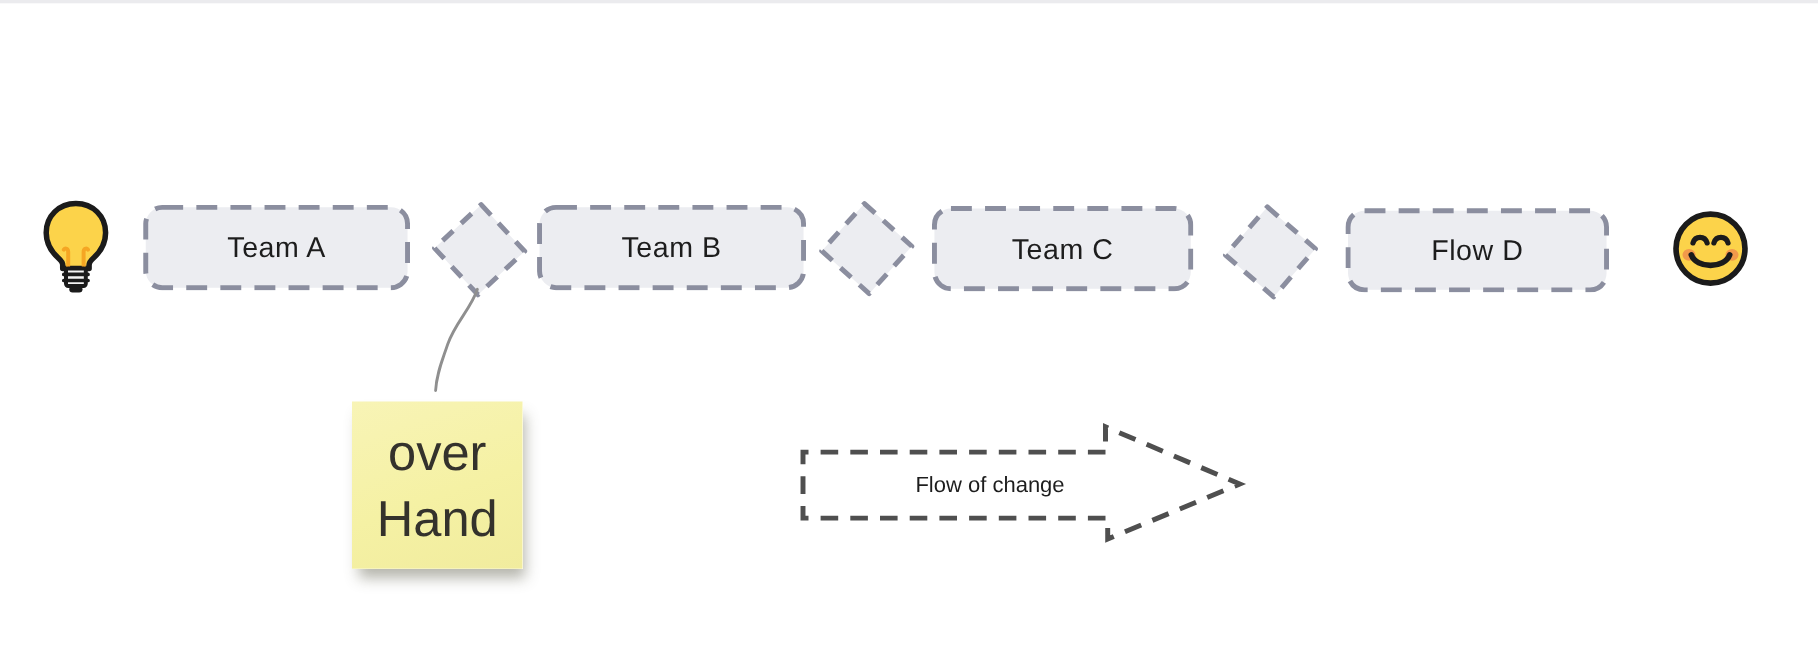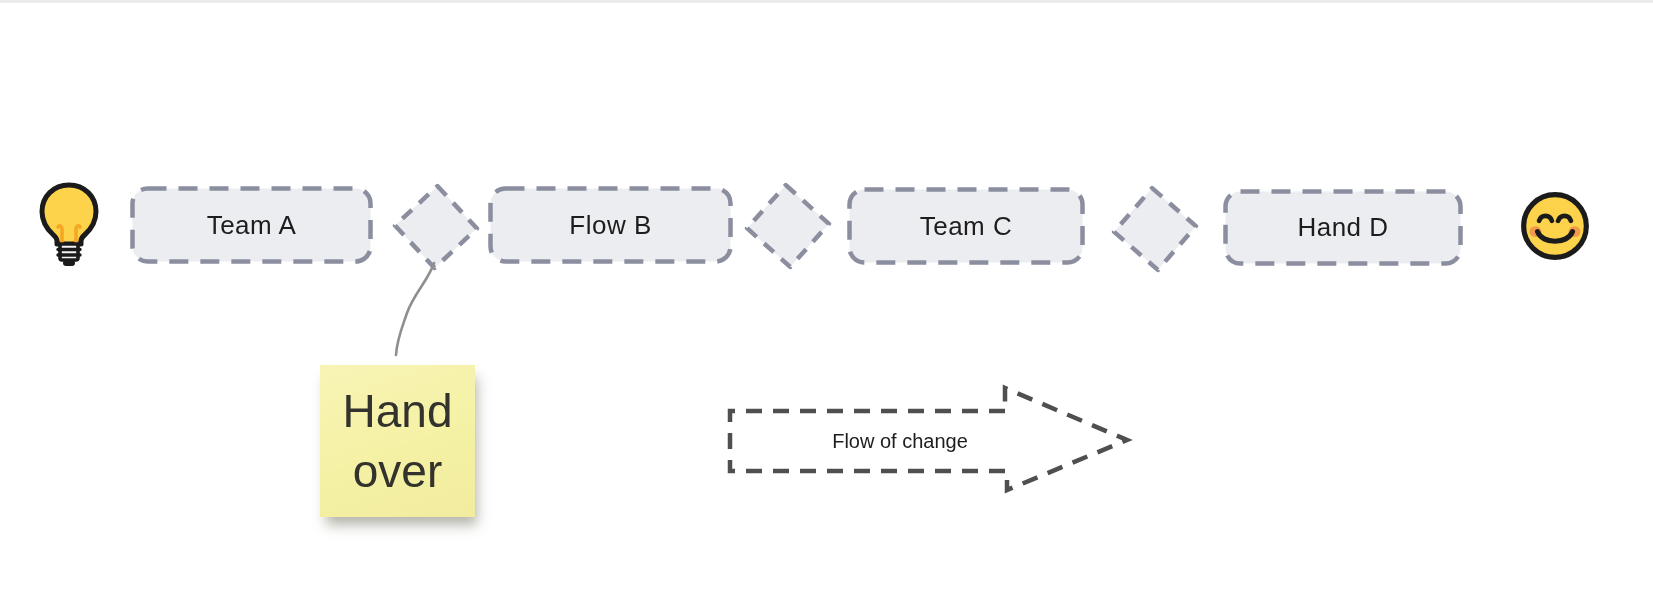--- a/index.html
+++ b/index.html
@@ -63,21 +63,21 @@
   <div class="diamond" style="left:390px;top:178px;transform:rotate(2deg);">
     <svg width="92" height="92">
       <path d="M46,5 L87,46 L46,87 L5,46 Z" fill="#ecedf1" stroke="#8b8e9f" stroke-width="4.5" stroke-dasharray="13 10" stroke-linejoin="round"></path>
     </svg>
   </div>
 
   <div class="team-box" style="left:488px;top:183px;width:245px;height:78px;">
     <svg width="245" height="78">
       <rect x="2.5" y="2.5" width="240" height="73" rx="15" fill="#ecedf1" stroke="#8b8e9f" stroke-width="4.5" stroke-dasharray="19 12"></rect>
     </svg>
-    <span class="team-label">Flow B</span>
+    <span class="team-label">Team B</span>
   </div>
 
   <div class="diamond" style="left:742px;top:177px;transform:rotate(-3deg);">
     <svg width="92" height="92">
       <path d="M46,5 L87,46 L46,87 L5,46 Z" fill="#ecedf1" stroke="#8b8e9f" stroke-width="4.5" stroke-dasharray="13 10" stroke-linejoin="round"></path>
     </svg>
   </div>
 
   <div class="team-box" style="left:847px;top:184px;width:238px;height:78px;text-align:right;">
     <svg width="238" height="78">
@@ -89,41 +89,41 @@
   <div class="diamond" style="left:1109px;top:180px;transform:rotate(-4deg);">
     <svg width="92" height="92">
       <path d="M46,5 L87,46 L46,87 L5,46 Z" fill="#ecedf1" stroke="#8b8e9f" stroke-width="4.5" stroke-dasharray="13 10" stroke-linejoin="round"></path>
     </svg>
   </div>
 
   <div class="team-box" style="left:1223px;top:186px;width:240px;height:77px;">
     <svg width="240" height="77">
       <rect x="2.5" y="2.5" width="235" height="72" rx="15" fill="#ecedf1" stroke="#8b8e9f" stroke-width="4.5" stroke-dasharray="19 12"></rect>
     </svg>
-    <span class="team-label">Hand D</span>
+    <span class="team-label">Flow D</span>
   </div>
 
   <div class="emoji" style="left:1518px;top:186px;width:74px;height:74px;">
     <svg width="74" height="74" viewBox="0 0 72 72">
       <circle cx="36" cy="36" r="30.5" fill="#fcd34a" stroke="#1b1b1b" stroke-width="5"></circle>
       <ellipse cx="17" cy="41.5" rx="5.8" ry="5.2" fill="#f2994b"></ellipse>
       <ellipse cx="55" cy="41.5" rx="5.8" ry="5.2" fill="#f2994b"></ellipse>
       <path d="M20.5,31 C22.5,24.5 31,24.5 33,31" fill="none" stroke="#1b1b1b" stroke-width="4.6" stroke-linecap="round"></path>
       <path d="M39,31 C41,24.5 49.5,24.5 51.5,31" fill="none" stroke="#1b1b1b" stroke-width="4.6" stroke-linecap="round"></path>
       <path d="M19,41.5 C23.5,54 48.5,54 53,41.5" fill="none" stroke="#1b1b1b" stroke-width="5" stroke-linecap="round"></path>
     </svg>
   </div>
 
   <svg class="abs" style="left:378px;top:246px;" width="72" height="120">
     <path d="M56,14 C50,32 36,44 29,64 C24,79 19,90 18,106" fill="none" stroke="#8f8f8f" stroke-width="2.6" stroke-linecap="round"></path>
   </svg>
 
   <div class="sticky-note">
+    <span>over</span>
     <span>Hand</span>
-    <span>over</span>
   </div>
 
   <div class="arrow-group">
     <svg width="475" height="135">
       <path d="M325,40 L50,40 L50,100 L327,100 L327,119 L447,69 L325,17 Z" fill="none" stroke="#4f4f4f" stroke-width="4.5" stroke-dasharray="16 11"></path>
     </svg>
     <span class="arrow-label">Flow of change</span>
   </div>
 
 </div>

